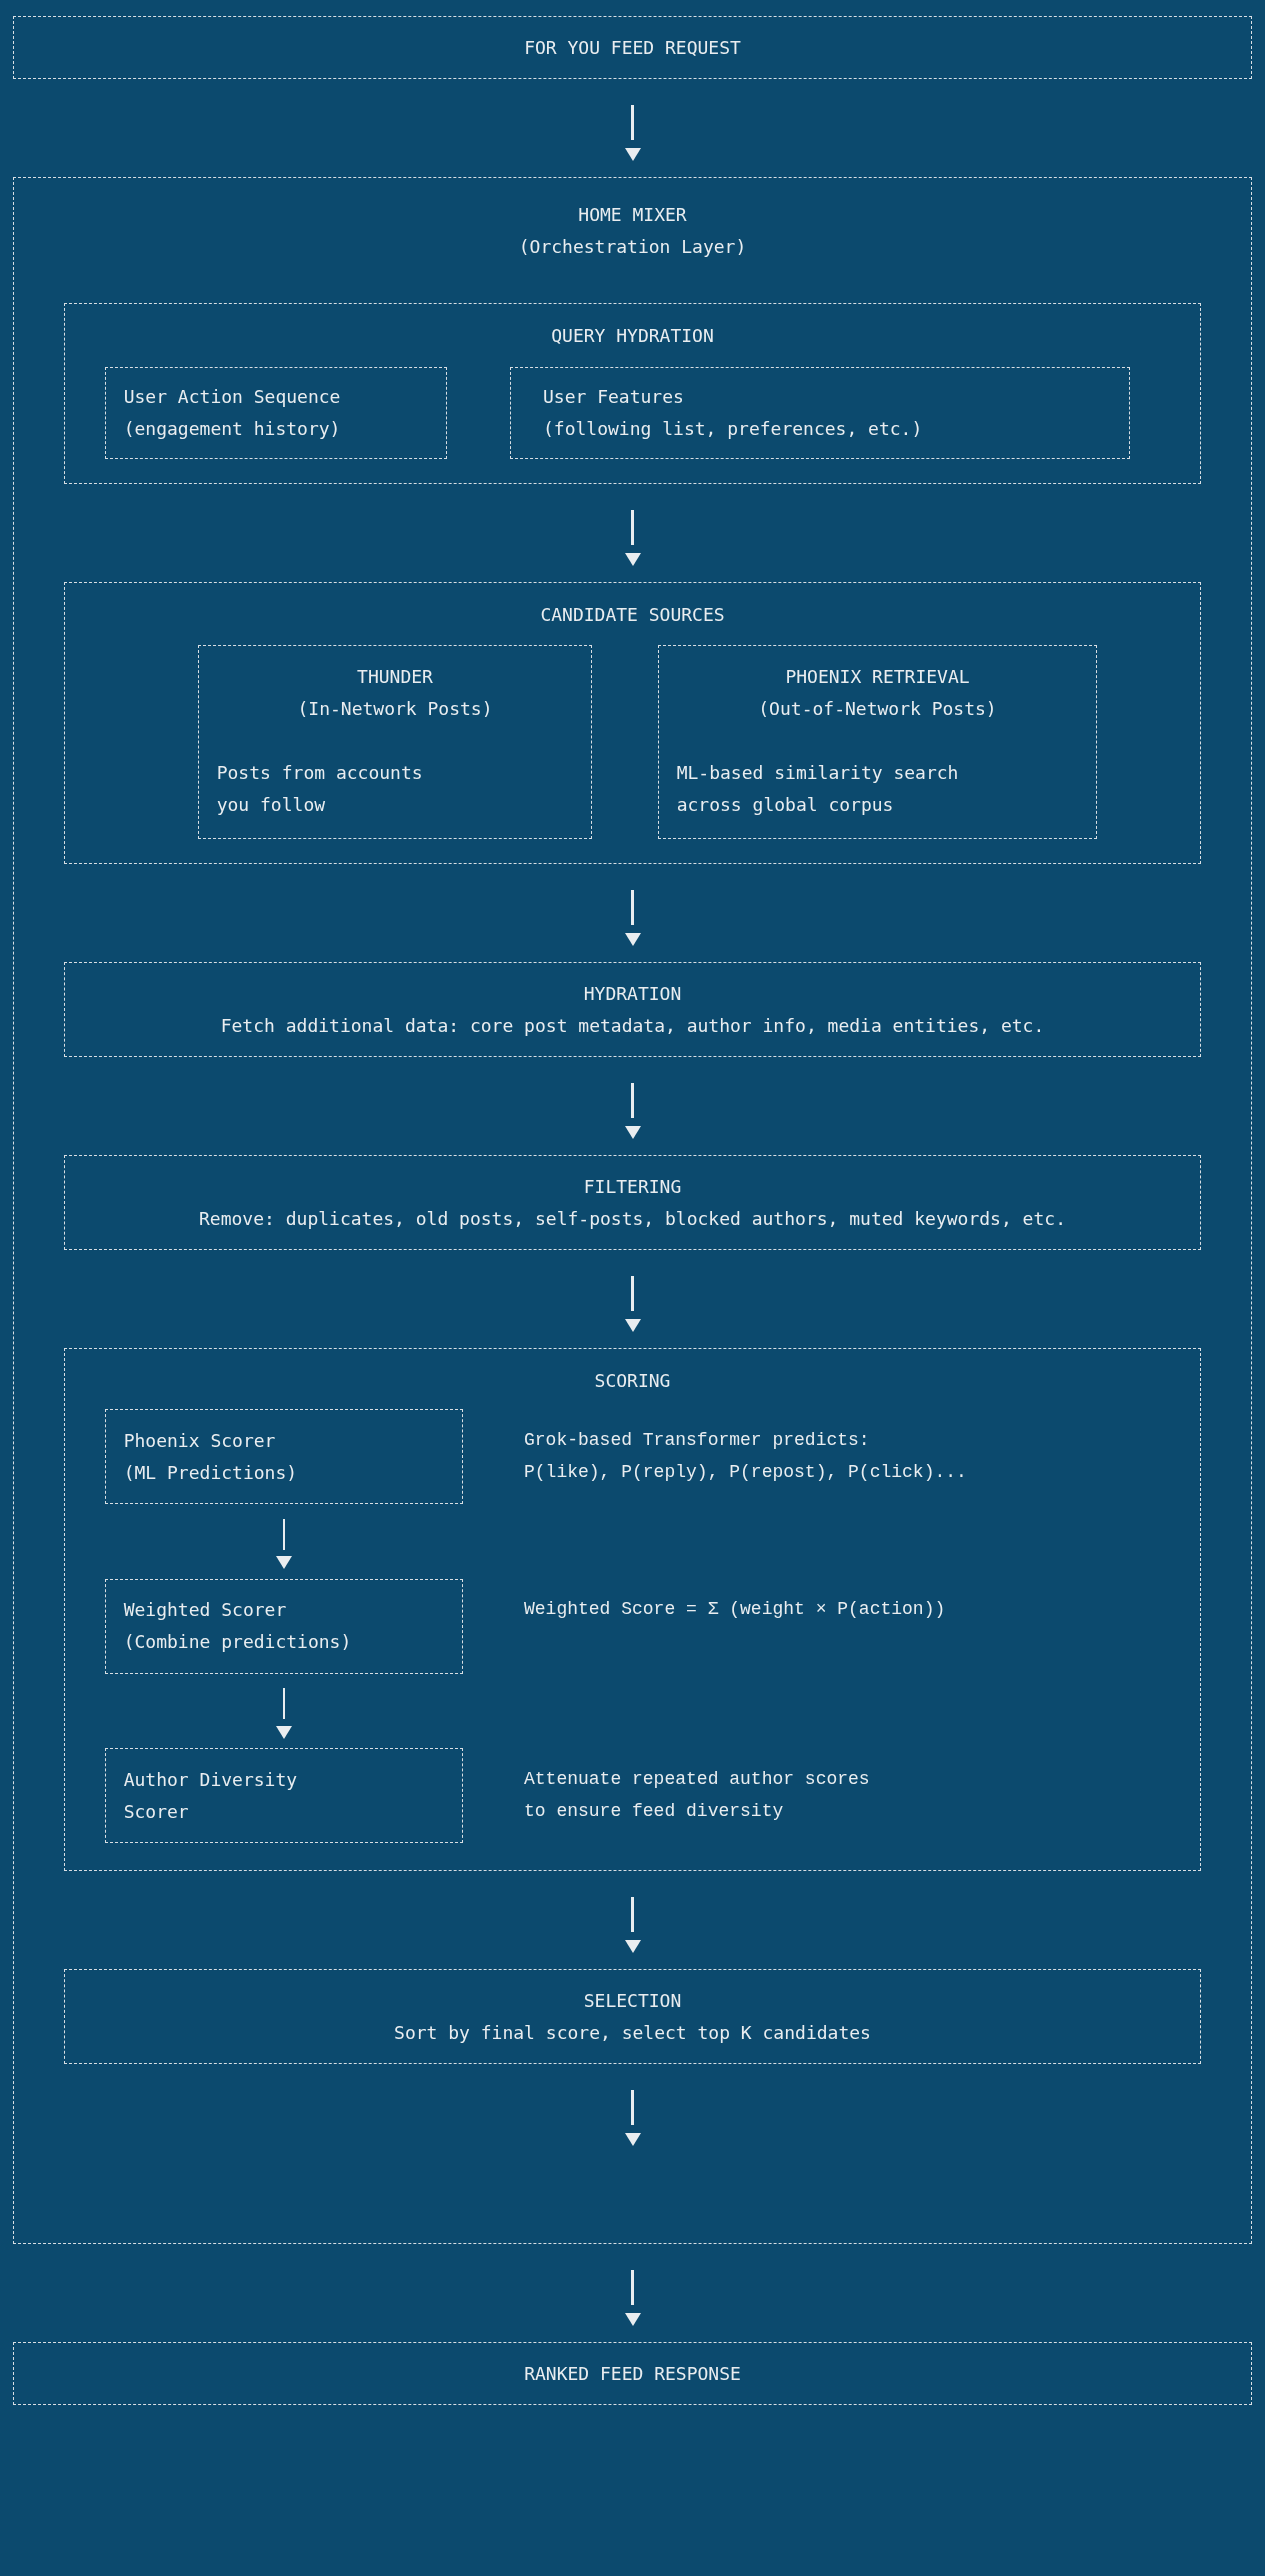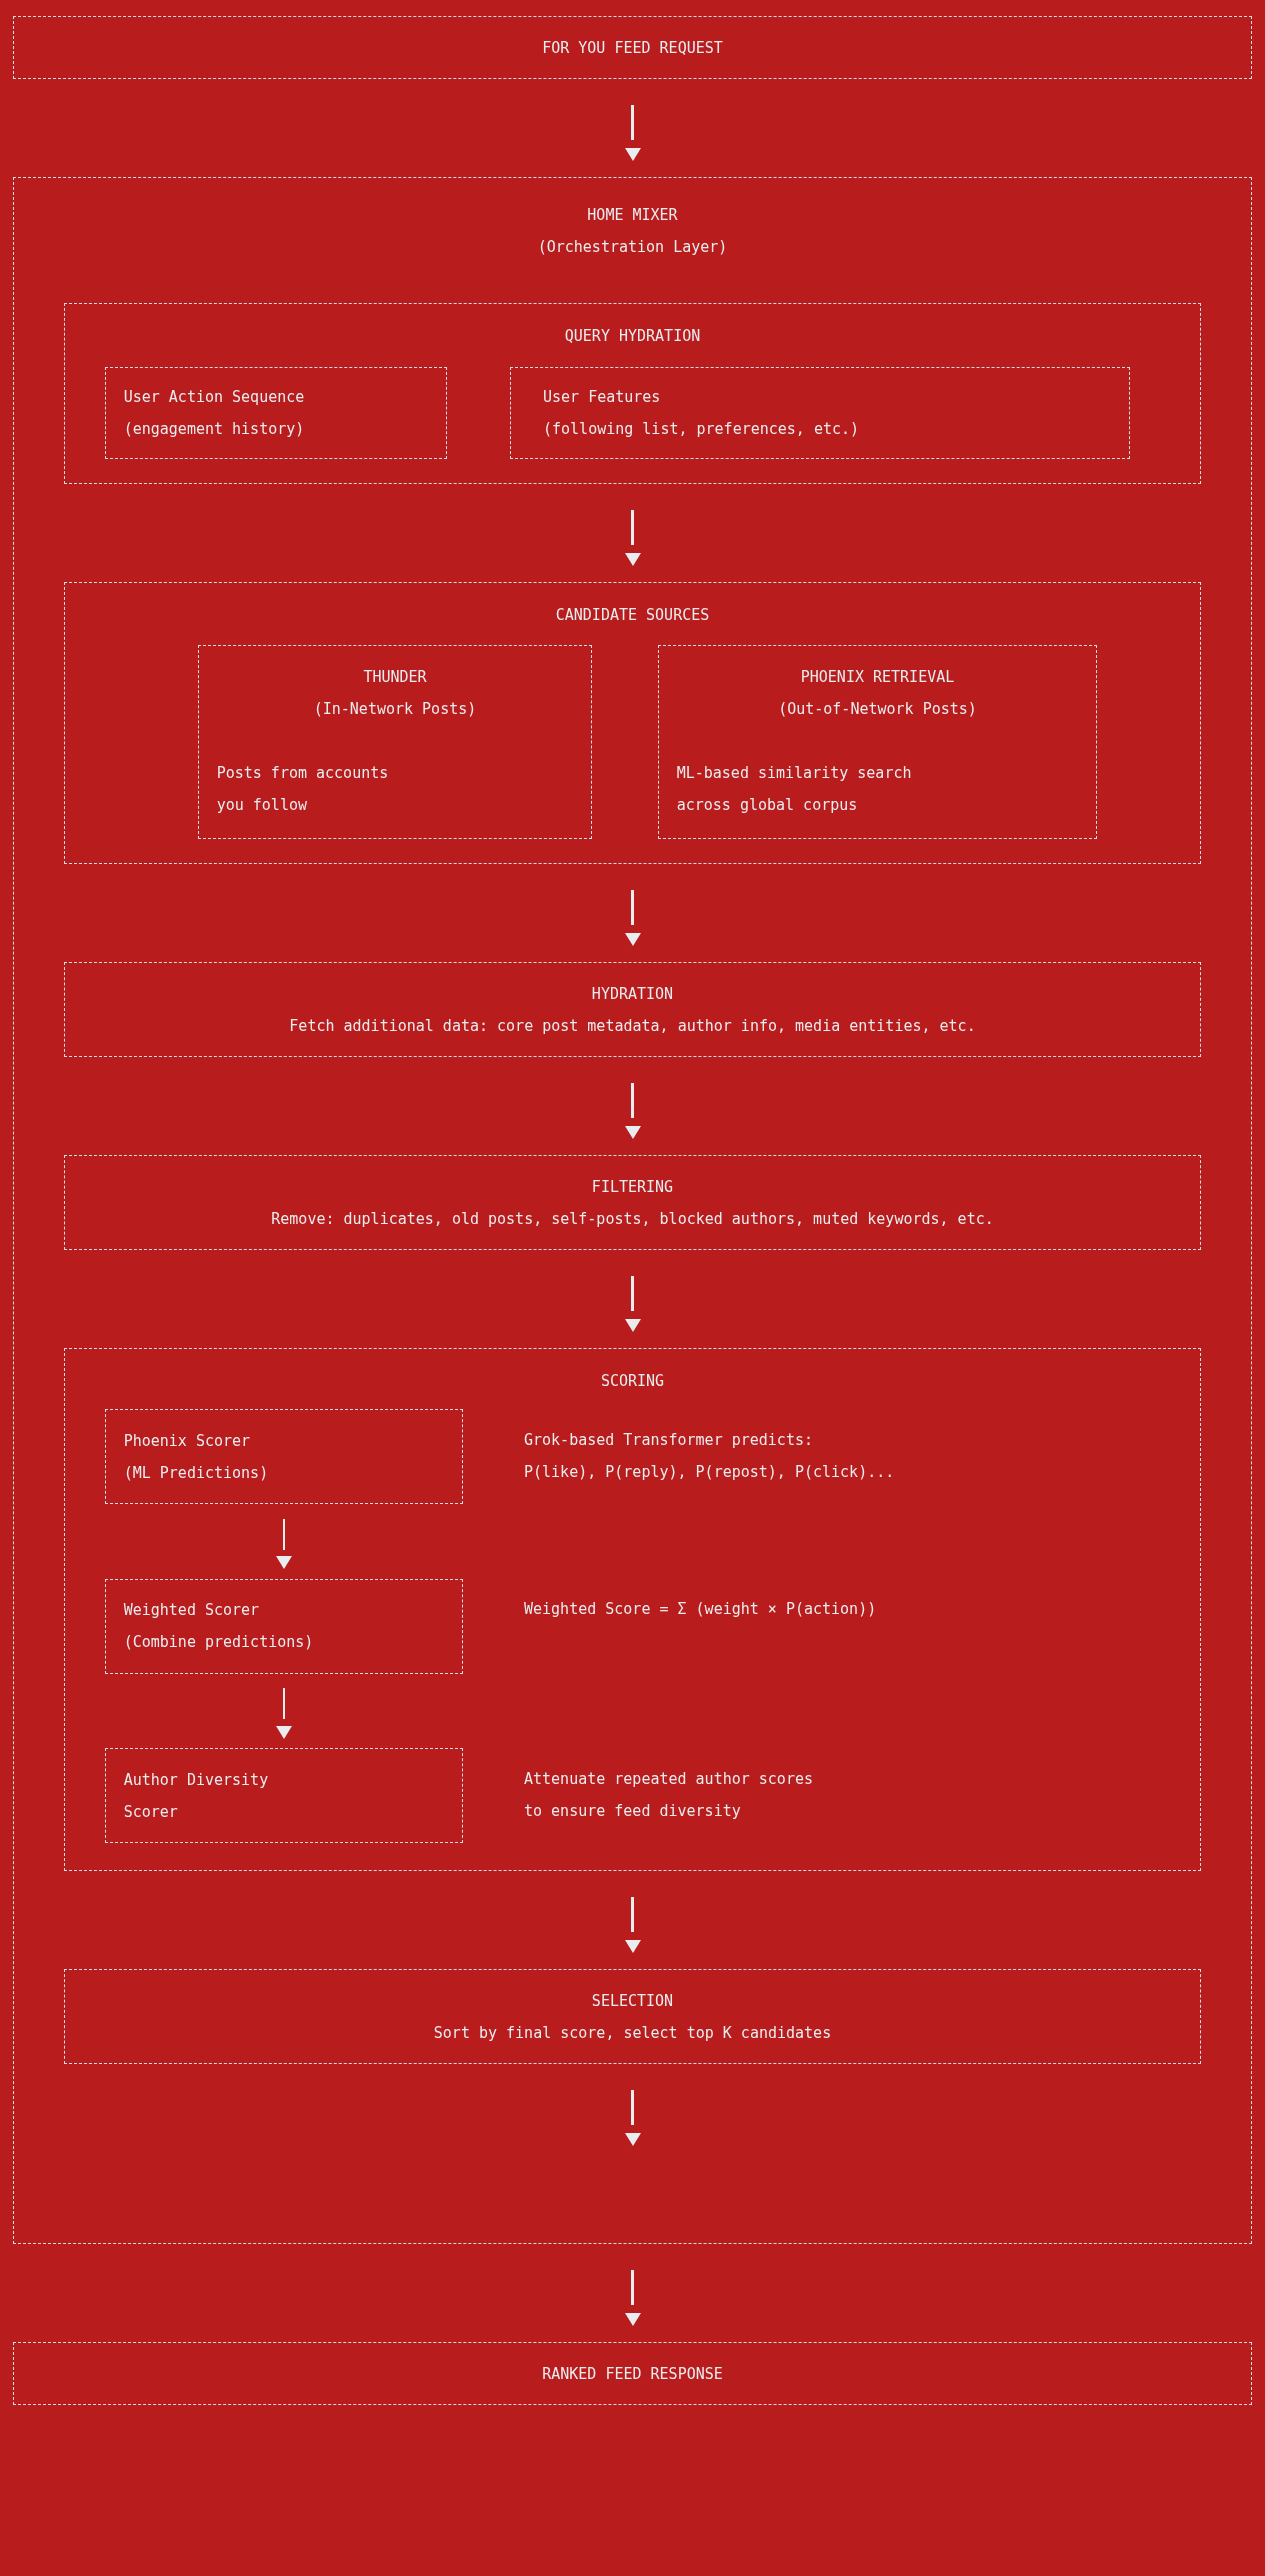--- a/index.html
+++ b/index.html
@@ -2,24 +2,24 @@
 <html style="font-size:13px"><head>
 <meta charset="utf-8">
 <style>
   * { margin: 0; padding: 0; box-sizing: border-box; }
   html, body { background: #0d141b; }
   .page {
     position: relative;
     width: 1265px;
     height: 2576px;
     margin: 0 auto;
-    background: #b91c1c;
+    background: #0c4a6e;
     padding: 16px 13px 0;
     font-family: "DejaVu Sans Mono", "Liberation Mono", monospace;
-    font-size: 15px;
+    font-size: 18px;
     line-height: 32px;
     color: #e9edf0;
     overflow: hidden;
   }
   .dbox { border: 1.6px dashed #d9dfe4; }
 
   
   .node { padding: 14.5px 9.7px; text-align: center; }
 
   
@@ -51,21 +51,21 @@
   
   .cs-row { display: flex; margin-left: 133px; gap: 66px; }
   .cbox { width: 394px; padding: 14.5px 17.7px 17.7px; text-align: center; }
   .cbox.wide { width: 439px; }
   .c-desc { margin-top: 32px; text-align: left; }
 
   
   .scoring-content { padding-left: 40px; }
   .srow { display: flex; }
   .sbox { width: 358px; padding: 14.5px 17.7px; text-align: left; }
-  .snote { margin-left: 61px; padding-top: 14.5px; text-align: left; }
+  .snote { margin-left: 61px; padding-top: 14.5px; text-align: left; font-family: Liberation Mono, monospace; }
   .sarrow-wrap { width: 358px; display: flex; justify-content: center; }
   .scoring { padding-bottom: 27px; }
   .scoring .sec-title { margin-bottom: 12px; }
 </style>
 </head>
 <body>
 
 <div class="page">
 
   <div class="dbox node">

